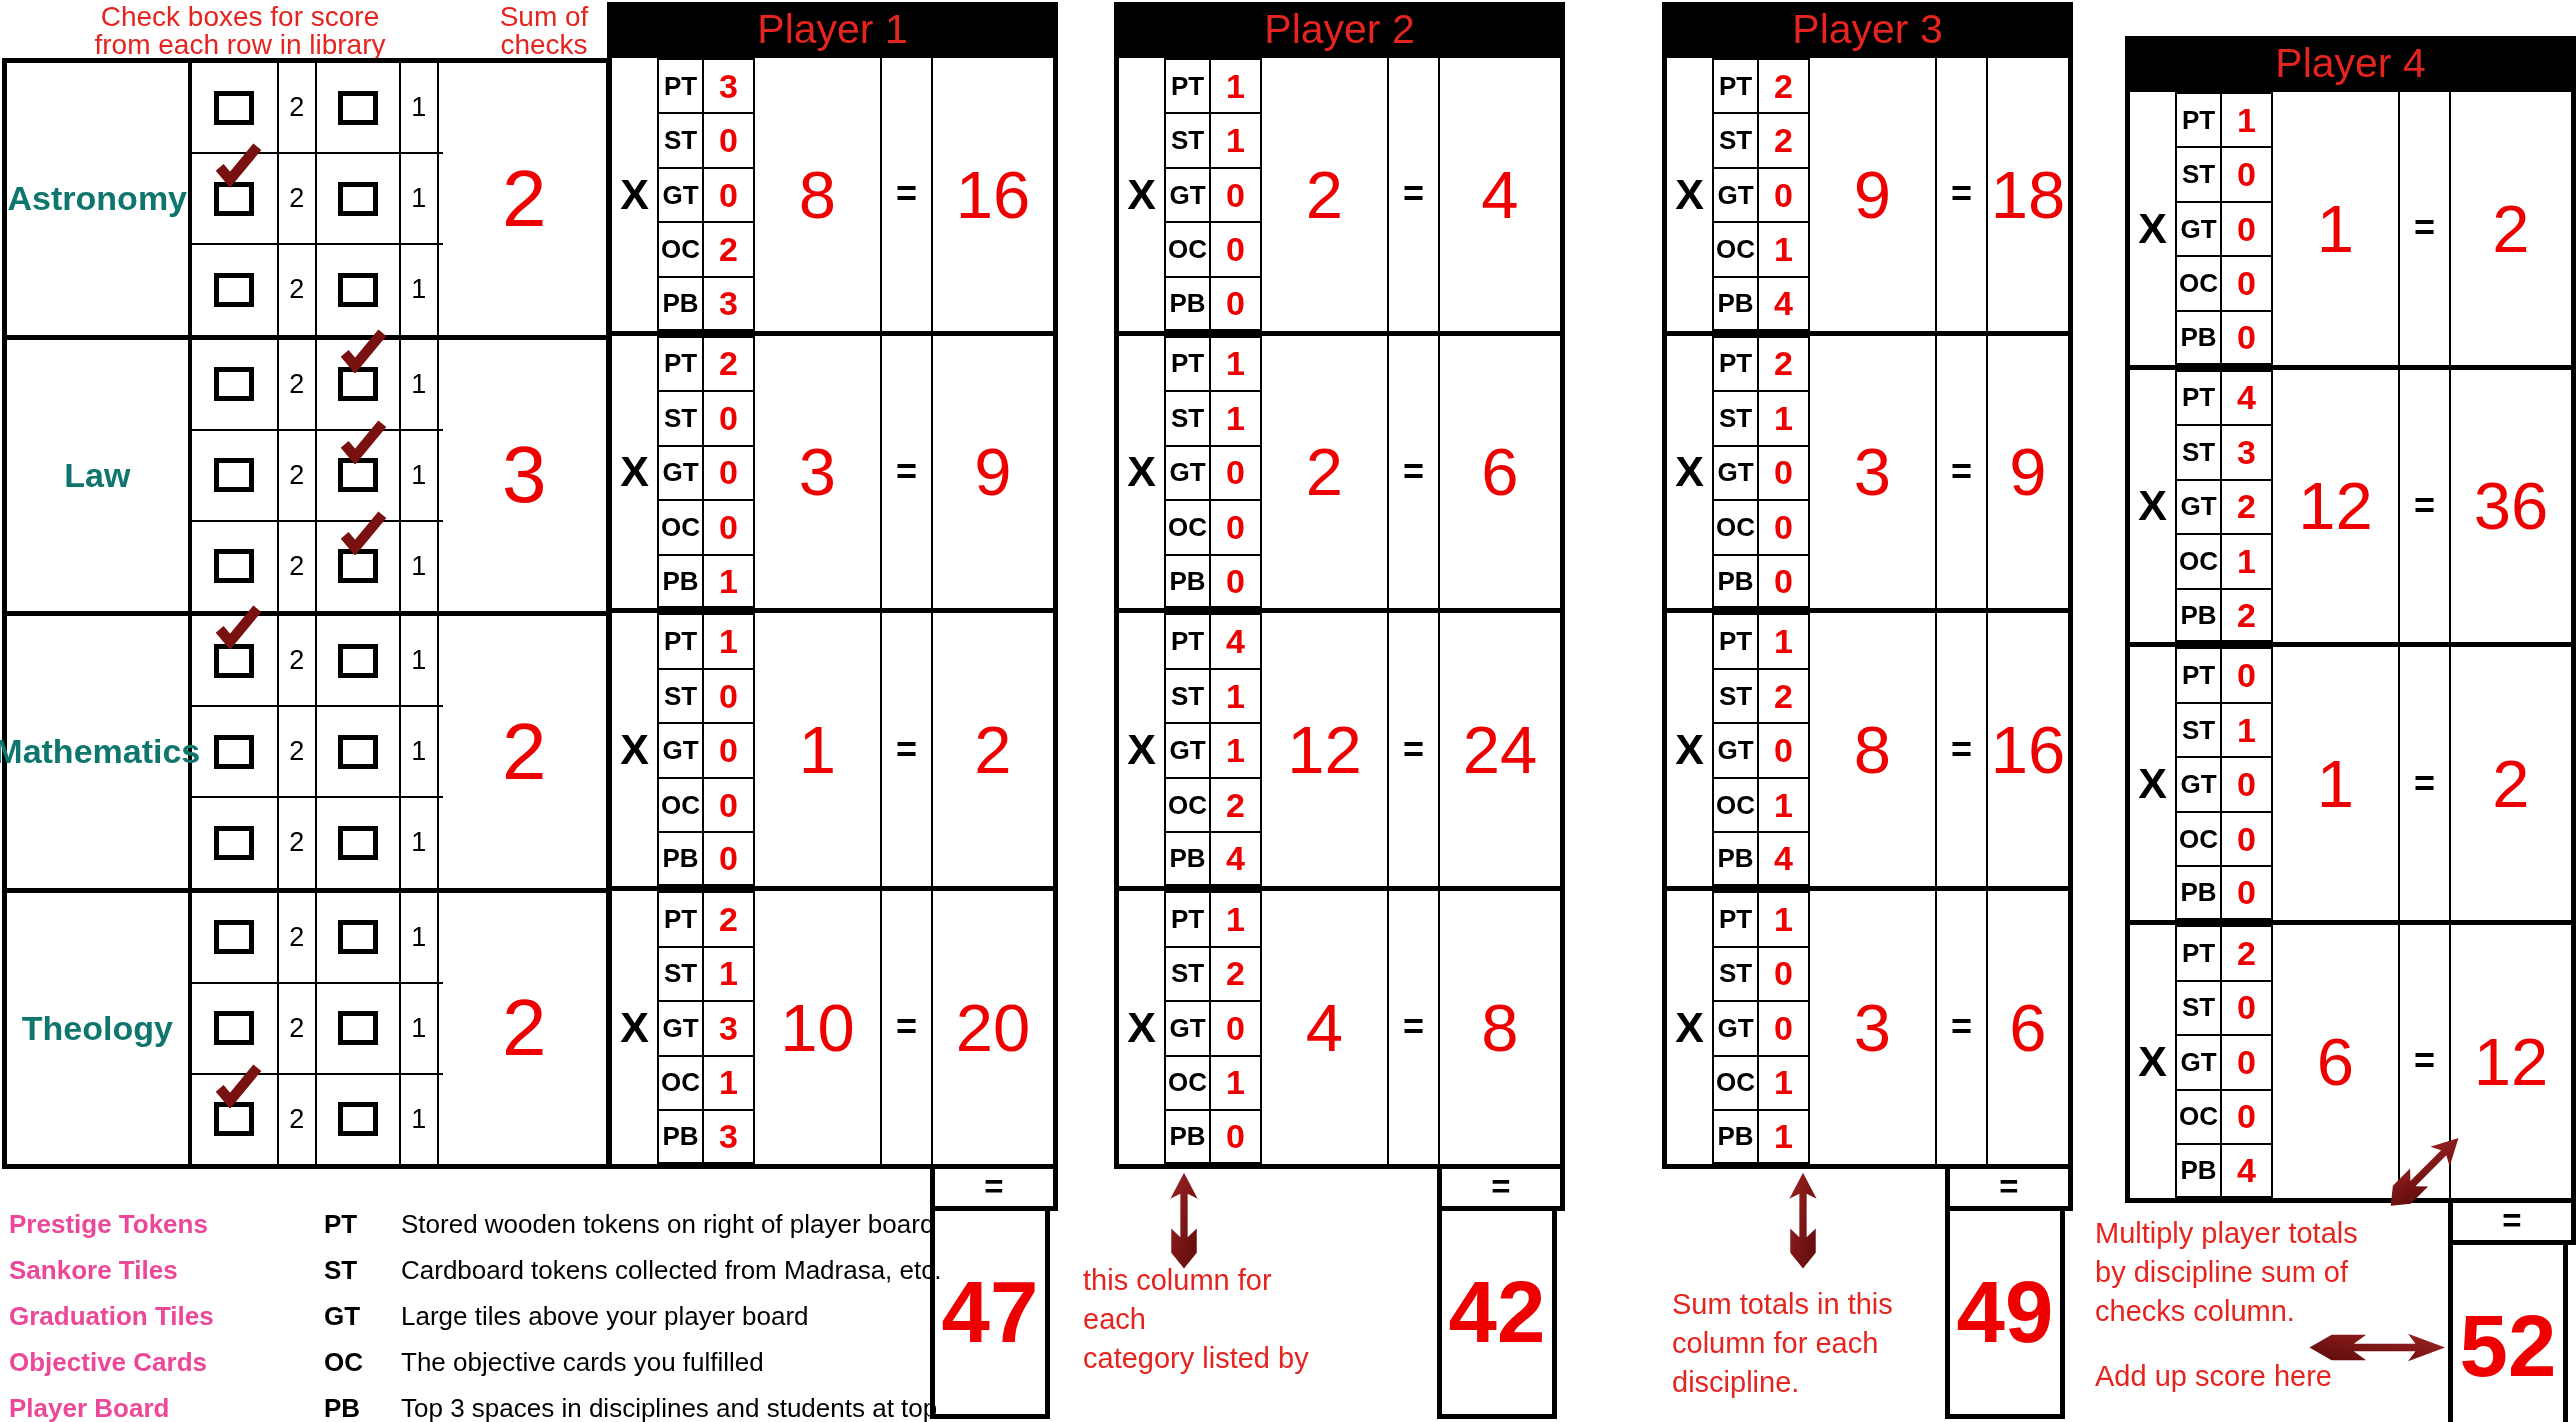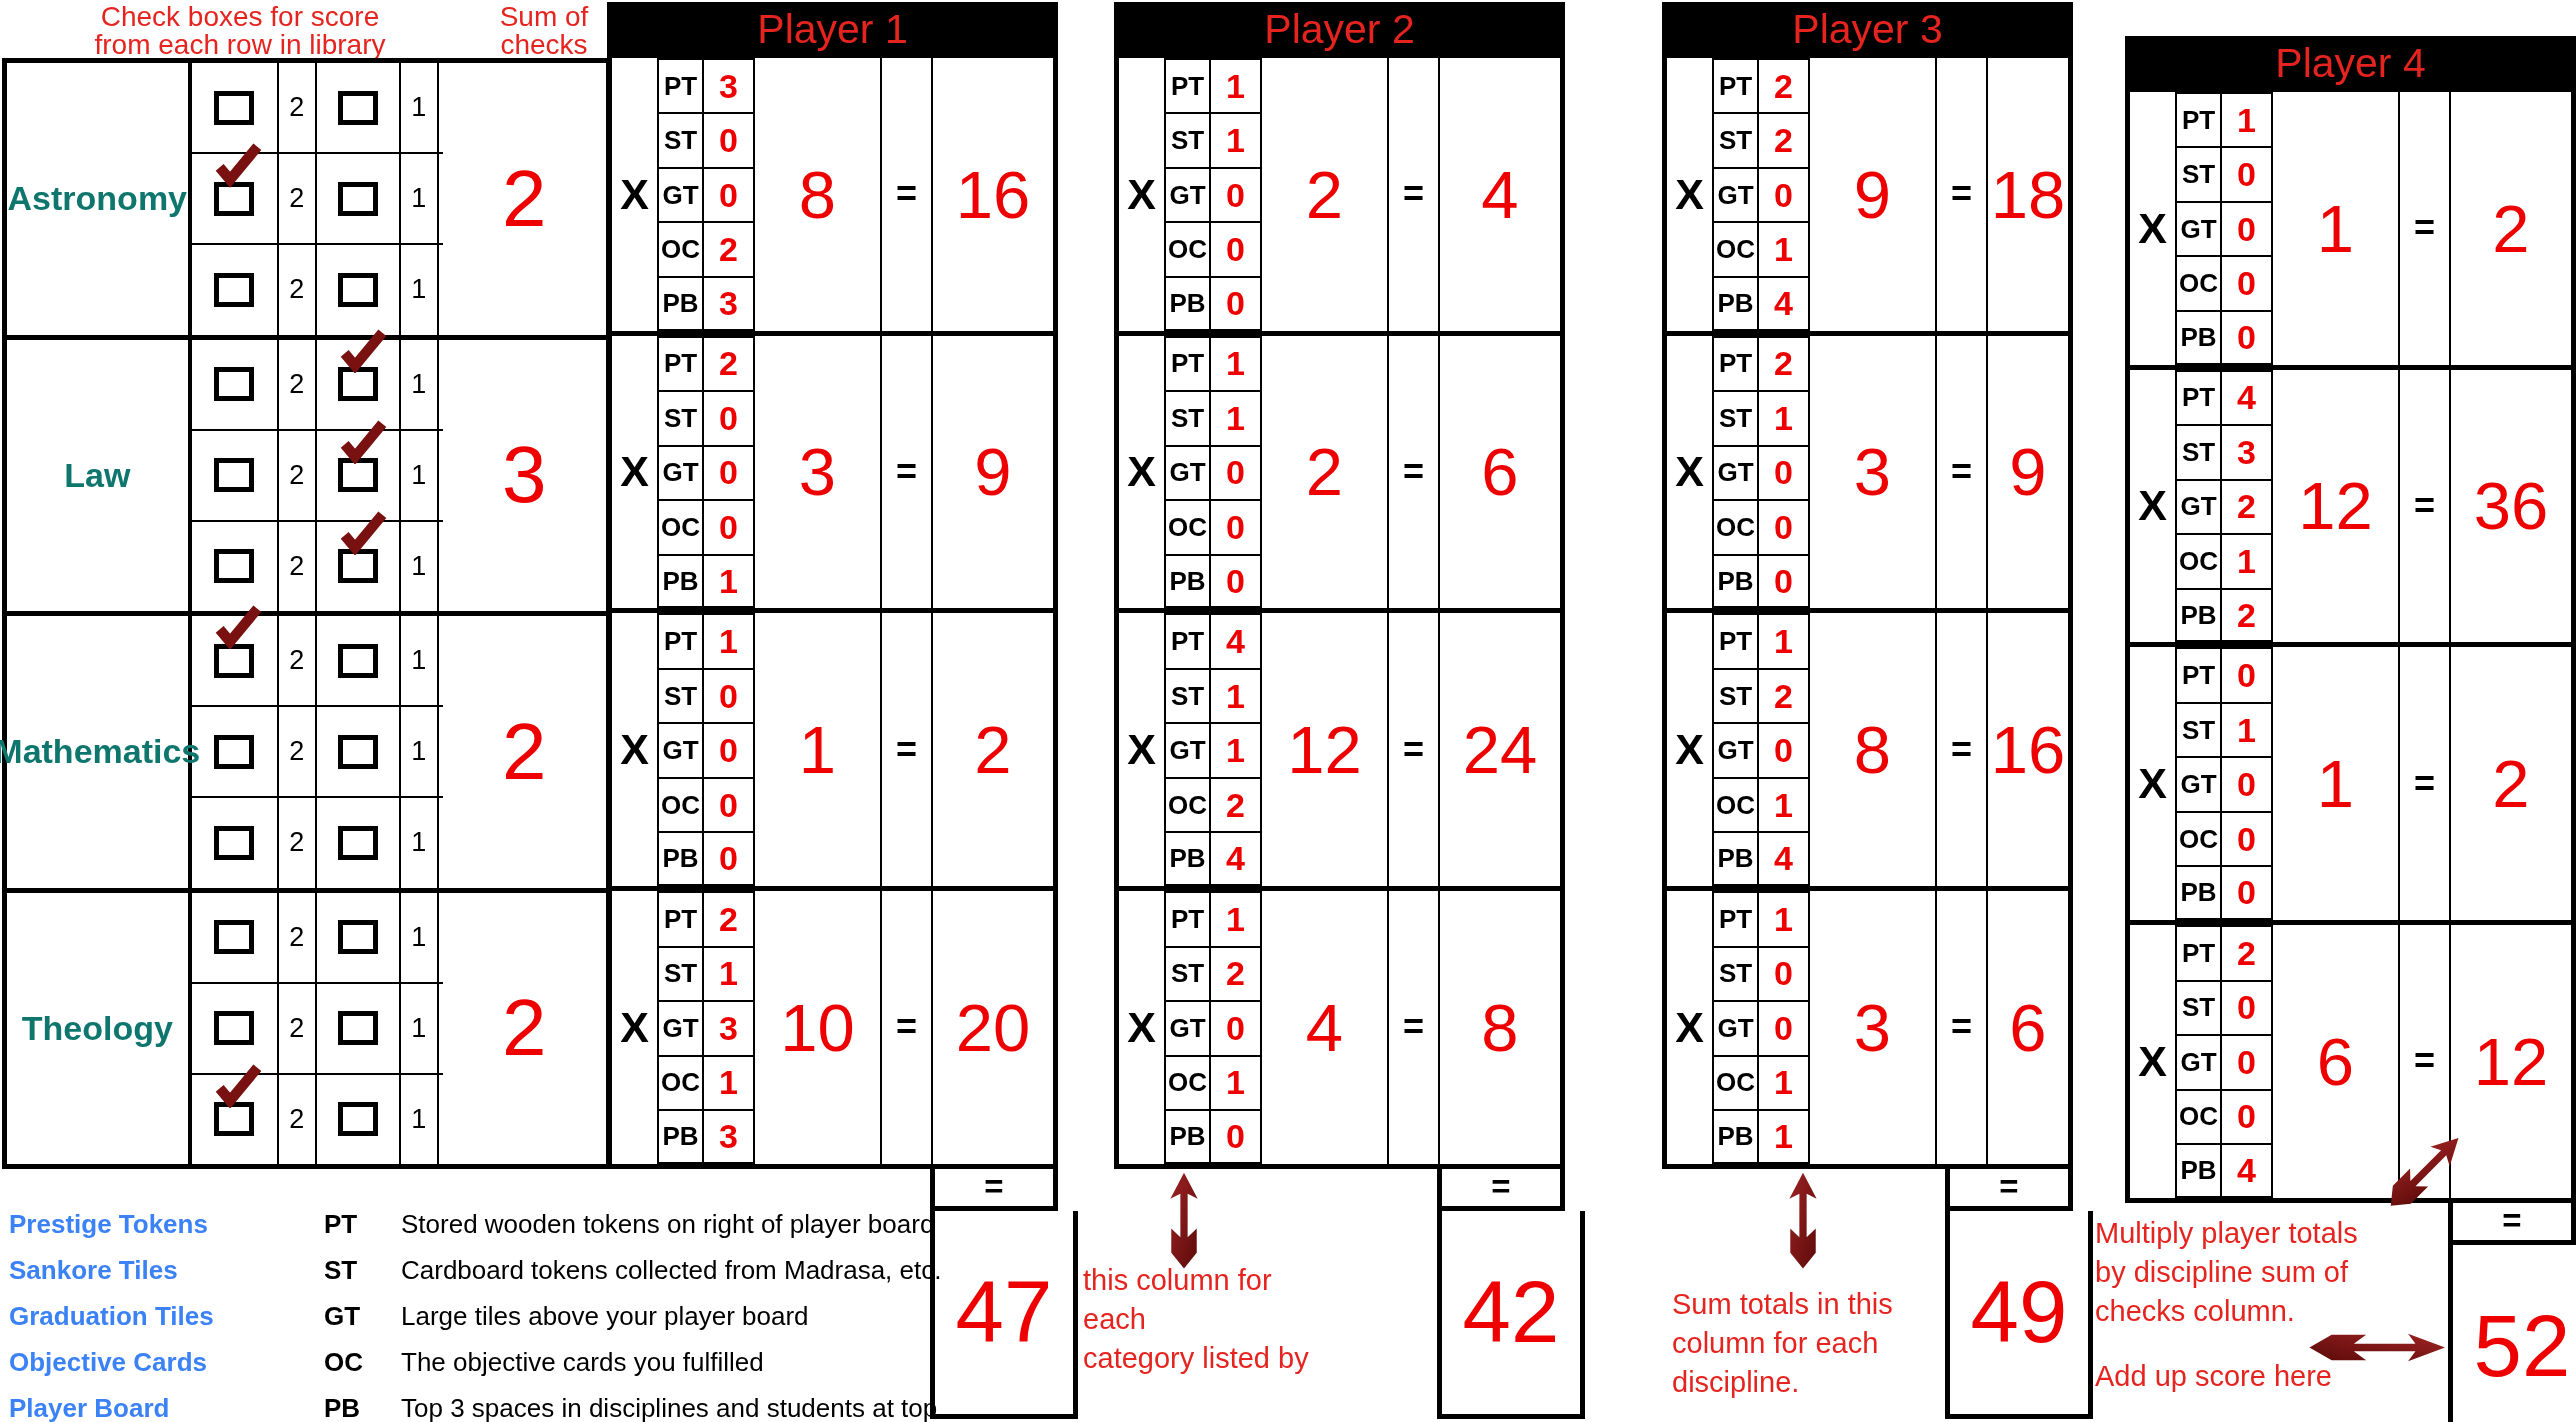--- a/index.html
+++ b/index.html
@@ -40,26 +40,26 @@
   .p-lv{width:98px;display:flex;flex-direction:column;}
   .p-lvrow{flex:1;display:flex;min-height:0;}
   .p-lab{width:47px;border:2.7px solid var(--blk);border-bottom:none;display:flex;align-items:center;justify-content:center;font-weight:bold;font-size:26px;color:#000;}
   .p-val{flex:1;border-right:2.7px solid var(--blk);border-top:2.7px solid var(--blk);display:flex;align-items:center;justify-content:center;font-weight:bold;font-size:34px;color:var(--red);}
   .p-lvrow:last-child .p-lab{border-bottom:2.7px solid var(--blk);}
   .p-lvrow:last-child .p-val{border-bottom:2.7px solid var(--blk);}
   .p-total{width:127px;border-right:2.7px solid var(--blk);display:flex;align-items:center;justify-content:center;font-size:67px;color:var(--red);}
   .p-eq{width:51px;border-right:2.7px solid var(--blk);display:flex;align-items:center;justify-content:center;font-weight:bold;font-size:36px;color:#000;}
   .p-result{flex:1;display:flex;align-items:center;justify-content:center;font-size:67px;color:var(--red);}
   .p-mini-eq{position:absolute;left:323px;top:1167px;width:128px;height:42px;border:5.4px solid var(--blk);border-top:none;display:flex;align-items:center;justify-content:center;font-weight:bold;font-size:33px;color:#000;background:#fff;}
-  .p-grand{position:absolute;left:323px;top:1209px;width:148px;height:208px;border:5.4px solid var(--blk);border-top:none;display:flex;align-items:center;justify-content:center;font-size:87px;color:var(--red);background:#fff;}
+  .p-grand{position:absolute;left:323px;top:1209px;width:120px;height:208px;border:5.4px solid var(--blk);border-top:none;display:flex;align-items:center;justify-content:center;font-size:87px;color:var(--red);background:#fff;font-weight:bold;}
 
   
   .legend{position:absolute;left:9px;top:1201px;width:1042px;}
   .legend-row{height:46px;display:flex;align-items:center;}
-  .legend-name{width:315px;font-weight:bold;font-size:26px;color:#3b82f6;}
+  .legend-name{width:315px;font-weight:bold;font-size:26px;color:#ec4899;}
   .legend-abbr{width:77px;font-weight:bold;font-size:26px;color:#000;}
   .legend-desc{flex:1;font-size:26px;color:#000;}
 
   
   .anno{position:absolute;color:var(--anno);font-size:29px;line-height:39px;font-weight:400;}
   #anno-enter{left:1083px;top:1261px;width:245px;}
   #anno-sum{left:1672px;top:1285px;width:236px;}
   #anno-multiply{left:2095px;top:1214px;width:272px;}
   #anno-addup{left:2095px;top:1357px;width:272px;}
   .arrow{position:absolute;}

